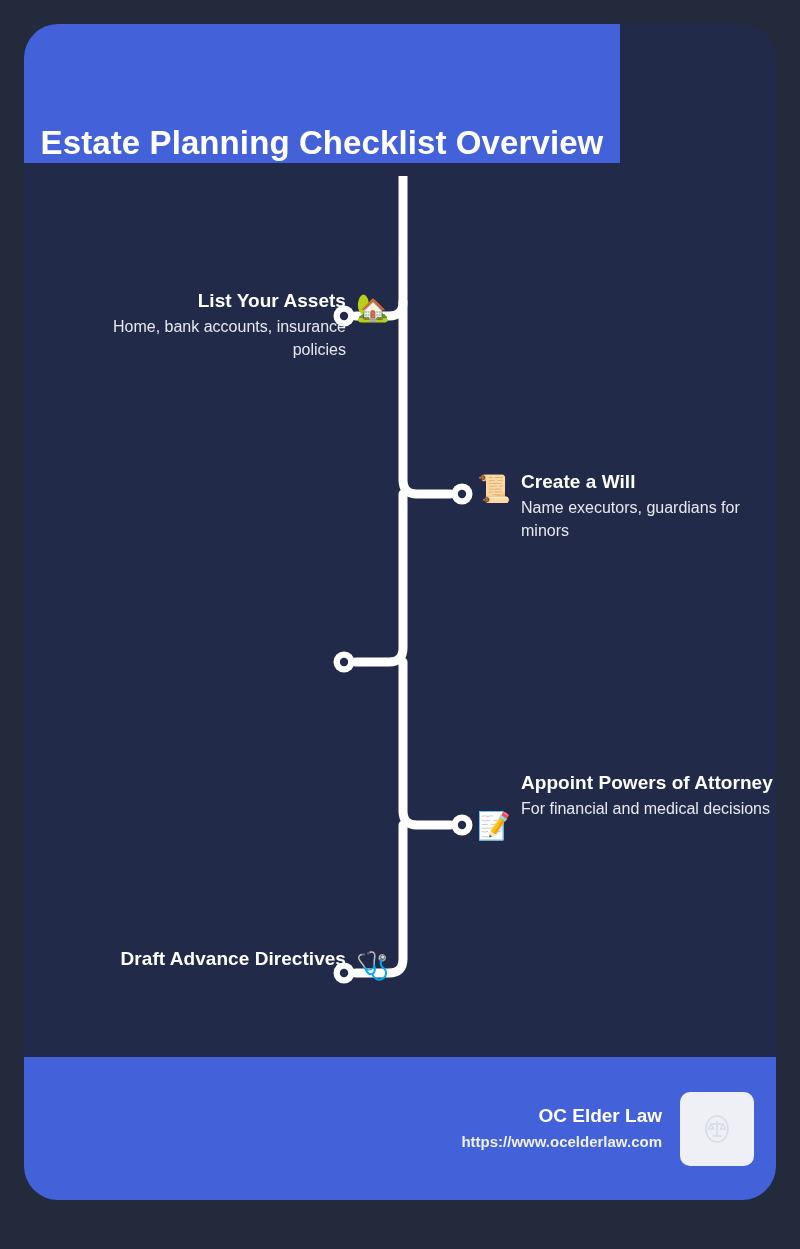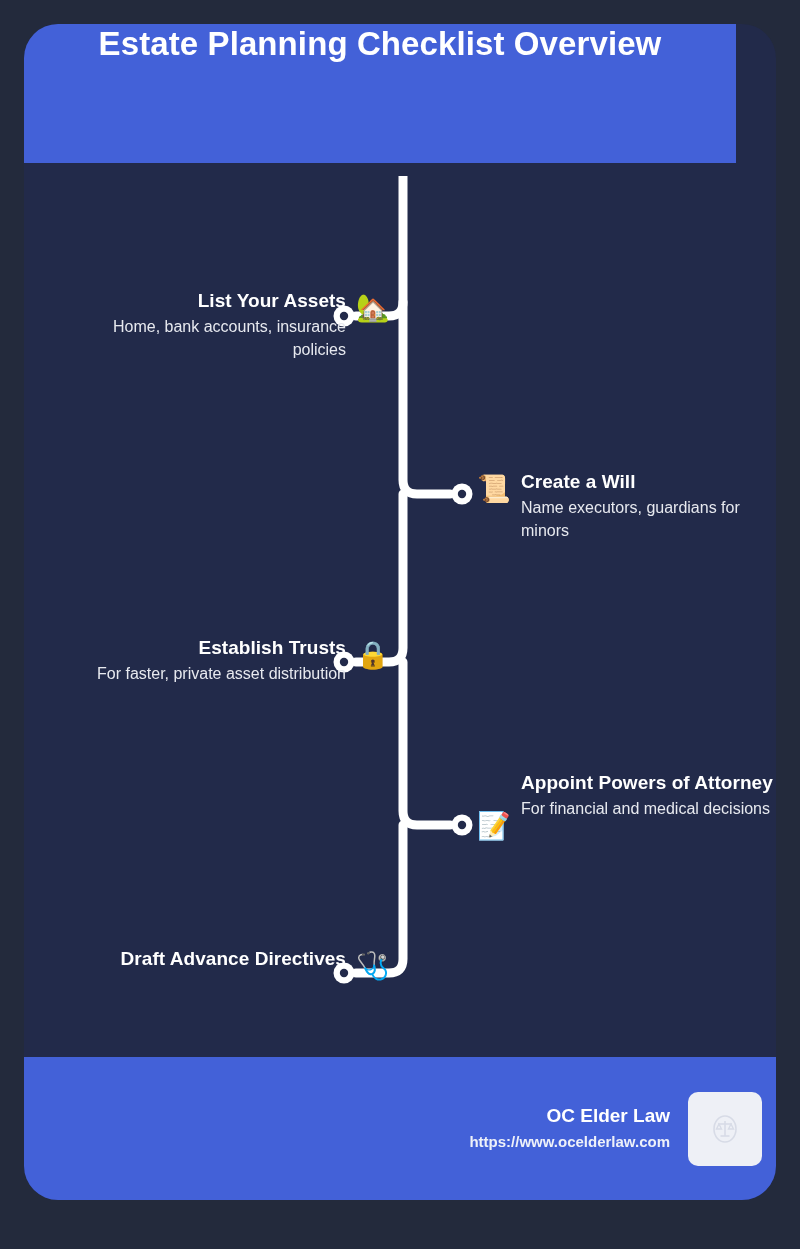--- a/index.html
+++ b/index.html
@@ -30,25 +30,25 @@
     border-radius: 34px;
     background: #222a4a;
     overflow: hidden;
   }
 
   
   .card-header {
     position: absolute;
     left: 0;
     top: 0;
-    width: 712px;
+    width: 596px;
     height: 139px;
     background: #4361d8;
     display: flex;
-    align-items: flex-start;
+    align-items: flex-end;
     justify-content: center;
   }
 
   .card-title {
     color: #ffffff;
     font-size: 33px;
     font-weight: bold;
     letter-spacing: 0.1px;
     text-align: center;
     line-height: 1.2;
@@ -139,21 +139,21 @@
   .card-footer {
     position: absolute;
     left: 0;
     top: 1033px;
     width: 752px;
     height: 143px;
     background: #4361d8;
     display: flex;
     align-items: center;
     justify-content: flex-end;
-    padding-right: 14px;
+    padding-right: 22px;
   }
 
   .footer-text {
     display: flex;
     flex-direction: column;
     align-items: flex-end;
     margin-right: 18px;
   }
 
   .footer-brand {
@@ -239,27 +239,20 @@
       </div>
 
       <div class="timeline-item side-right" style="top:293px;">
         <span class="item-emoji">📜</span>
         <div class="item-text">
           <div class="item-title">Create a Will</div>
           <div class="item-desc">Name executors, guardians for minors</div>
         </div>
       </div>
 
-      <div class="timeline-item side-left" style="top:459px;">
-        <div class="item-text">
-          <div class="item-title">Establish Trusts</div>
-          <div class="item-desc">For faster, private asset distribution</div>
-        </div>
-        <span class="item-emoji">🔒</span>
-      </div>
 
       <div class="timeline-item side-right" style="top:594px;">
         <span class="item-emoji" style="margin-top:38px;">📝</span>
         <div class="item-text">
           <div class="item-title">Appoint Powers of Attorney</div>
           <div class="item-desc">For financial and medical decisions</div>
         </div>
       </div>
 
       <div class="timeline-item side-left" style="top:770px;">

